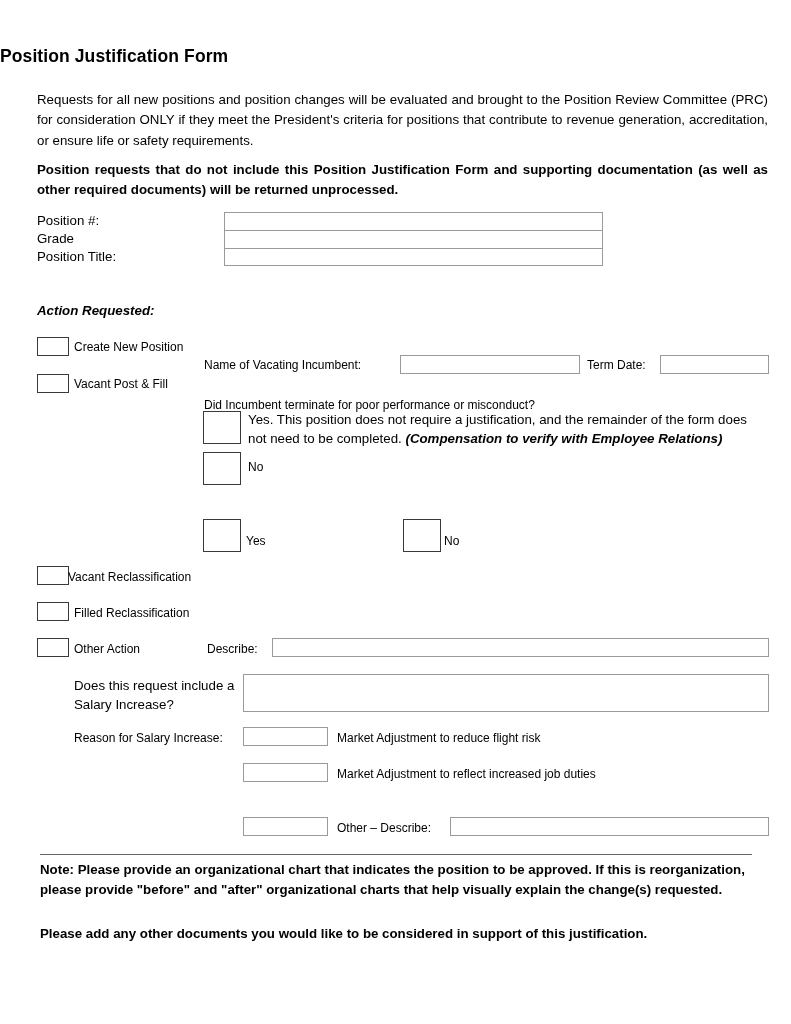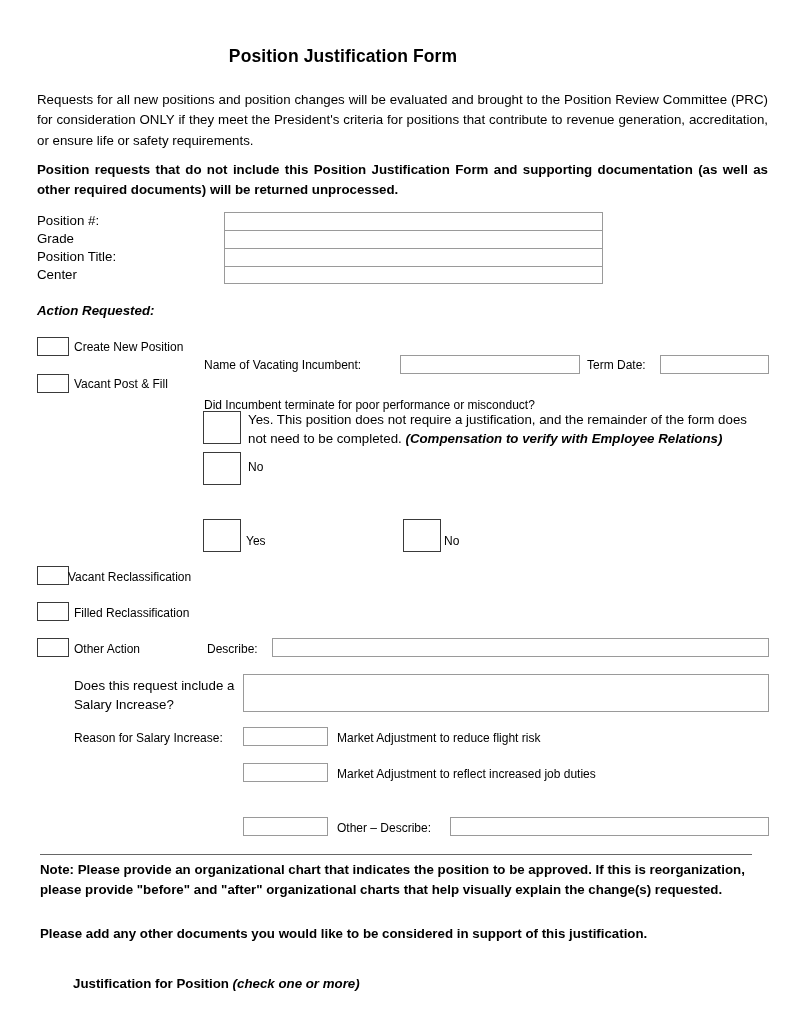--- a/index.html
+++ b/index.html
@@ -23,21 +23,21 @@
     height: 1024px;
     padding: 0;
   }
 
   
   .doc-title {
     position: absolute;
     left: 0;
     top: 46px;
     width: 686px;
-    text-align: center;
+    text-align: left;
     font-size: 17.5px;
     font-weight: bold;
     letter-spacing: 0.1px;
   }
 
   
   .intro {
     position: absolute;
     left: 37px;
     top: 90px;
@@ -174,24 +174,20 @@
       <div class="pos-input"></div>
     </div>
     <div class="pos-row">
       <div class="pos-label">Grade</div>
       <div class="pos-input"></div>
     </div>
     <div class="pos-row">
       <div class="pos-label">Position Title:</div>
       <div class="pos-input"></div>
     </div>
-    <div class="pos-row">
-      <div class="pos-label">Center</div>
-      <div class="pos-input"></div>
-    </div>
   </div>
 
   <div class="action-heading">Action Requested:</div>
 
   <div class="abs cbox opt-check" style="left:37px; top:337px;"></div>
   <div class="abs txt" style="left:74px; top:339px;">Create New Position</div>
 
   <div class="abs cbox opt-check" style="left:37px; top:374px;"></div>
   <div class="abs txt" style="left:74px; top:376px;">Vacant Post &amp; Fill</div>
 
@@ -246,18 +242,14 @@
 
   <div class="abs box" style="left:243px; top:817px; width:85px; height:19px;"></div>
   <div class="abs txt" style="left:337px; top:820px;">Other – Describe:</div>
   <div class="abs box" style="left:450px; top:817px; width:319px; height:19px;"></div>
 
   <div class="hrule"></div>
 
   <div class="note" style="top:860px;">Note:  Please provide an organizational chart that indicates the position to be approved.  If this is reorganization, please provide "before" and "after" organizational charts that help visually explain the change(s) requested.</div>
   <div class="note" style="top:924px;">Please add any other documents you would like to be considered in support of this justification.</div>
 
-  <div class="just-line">
-    <span>Justification for Position</span>
-    <em>(check one or more)</em>
-  </div>
 
 </div>
 
 </body></html>

